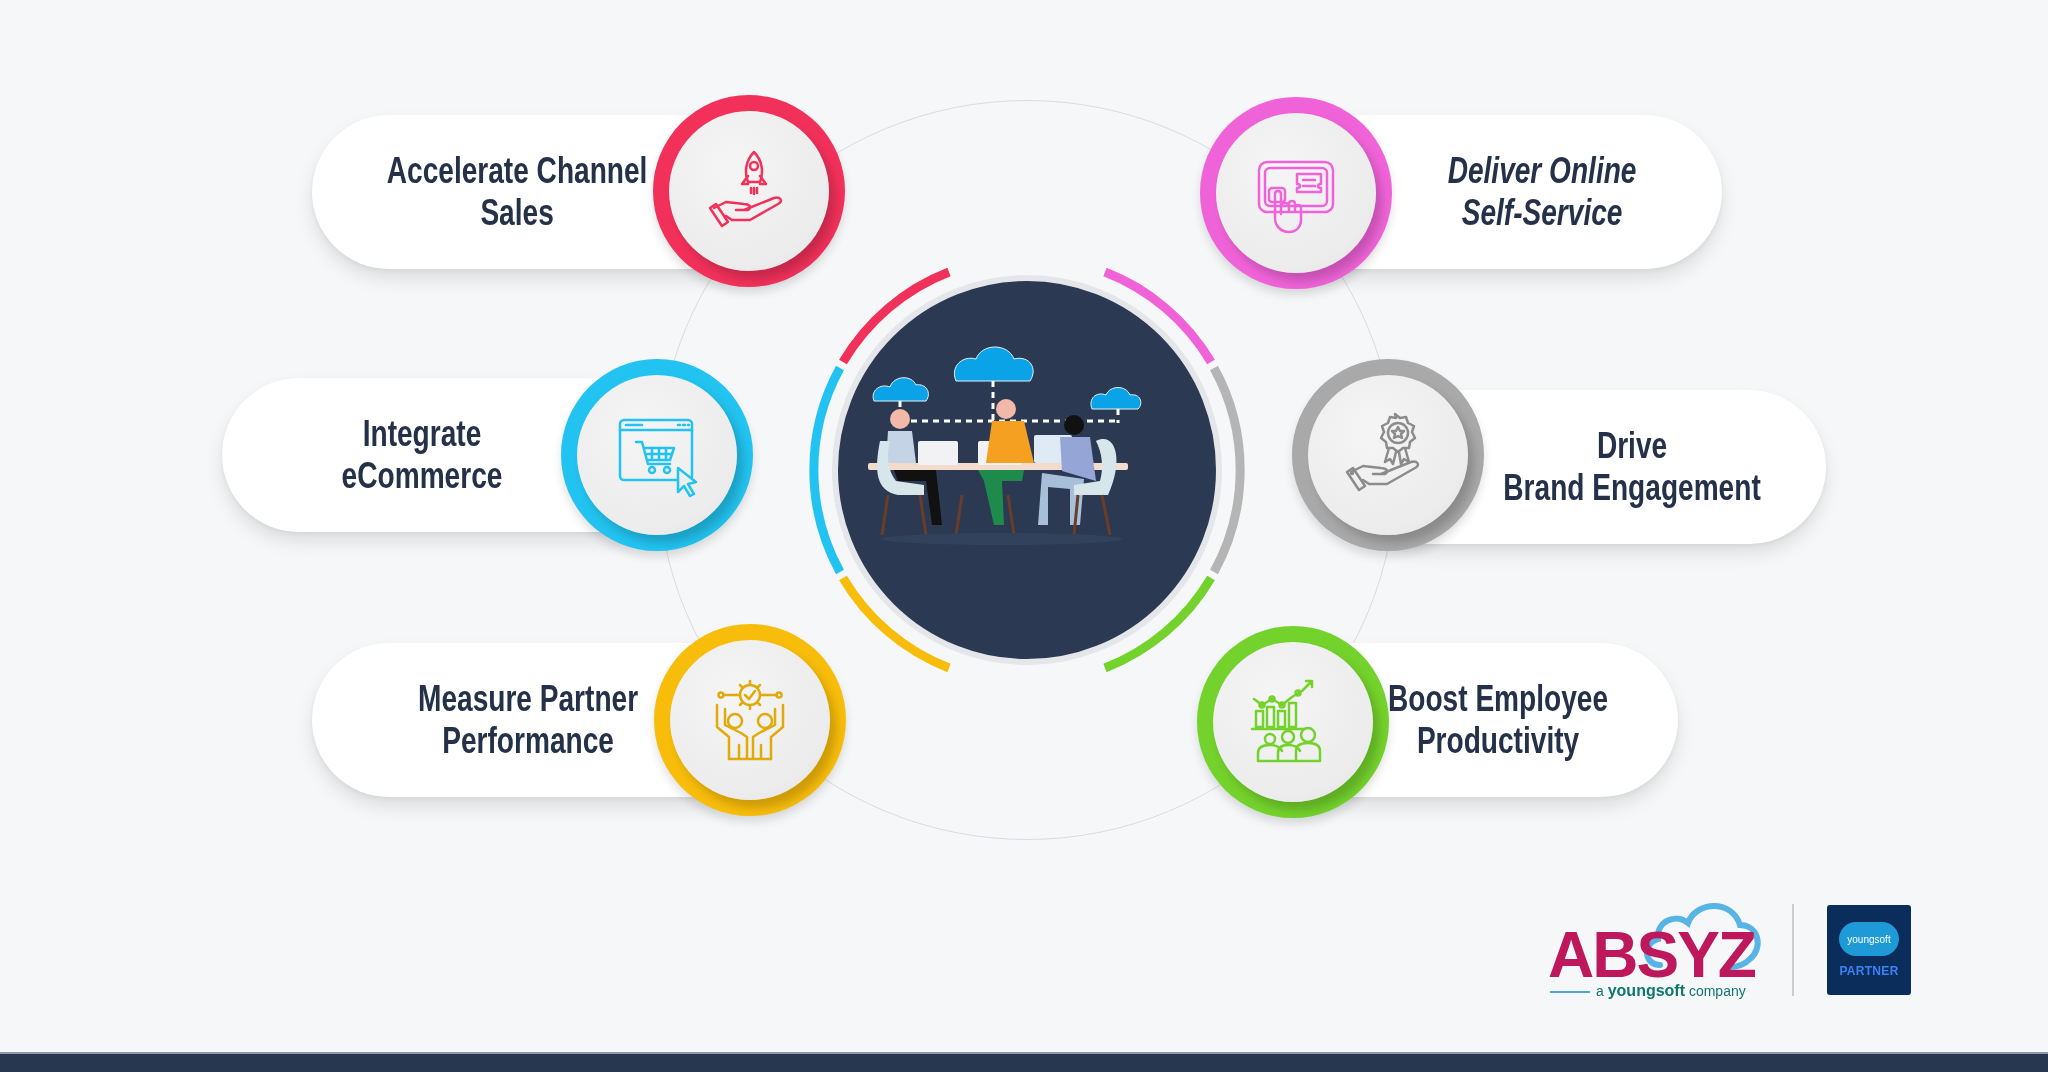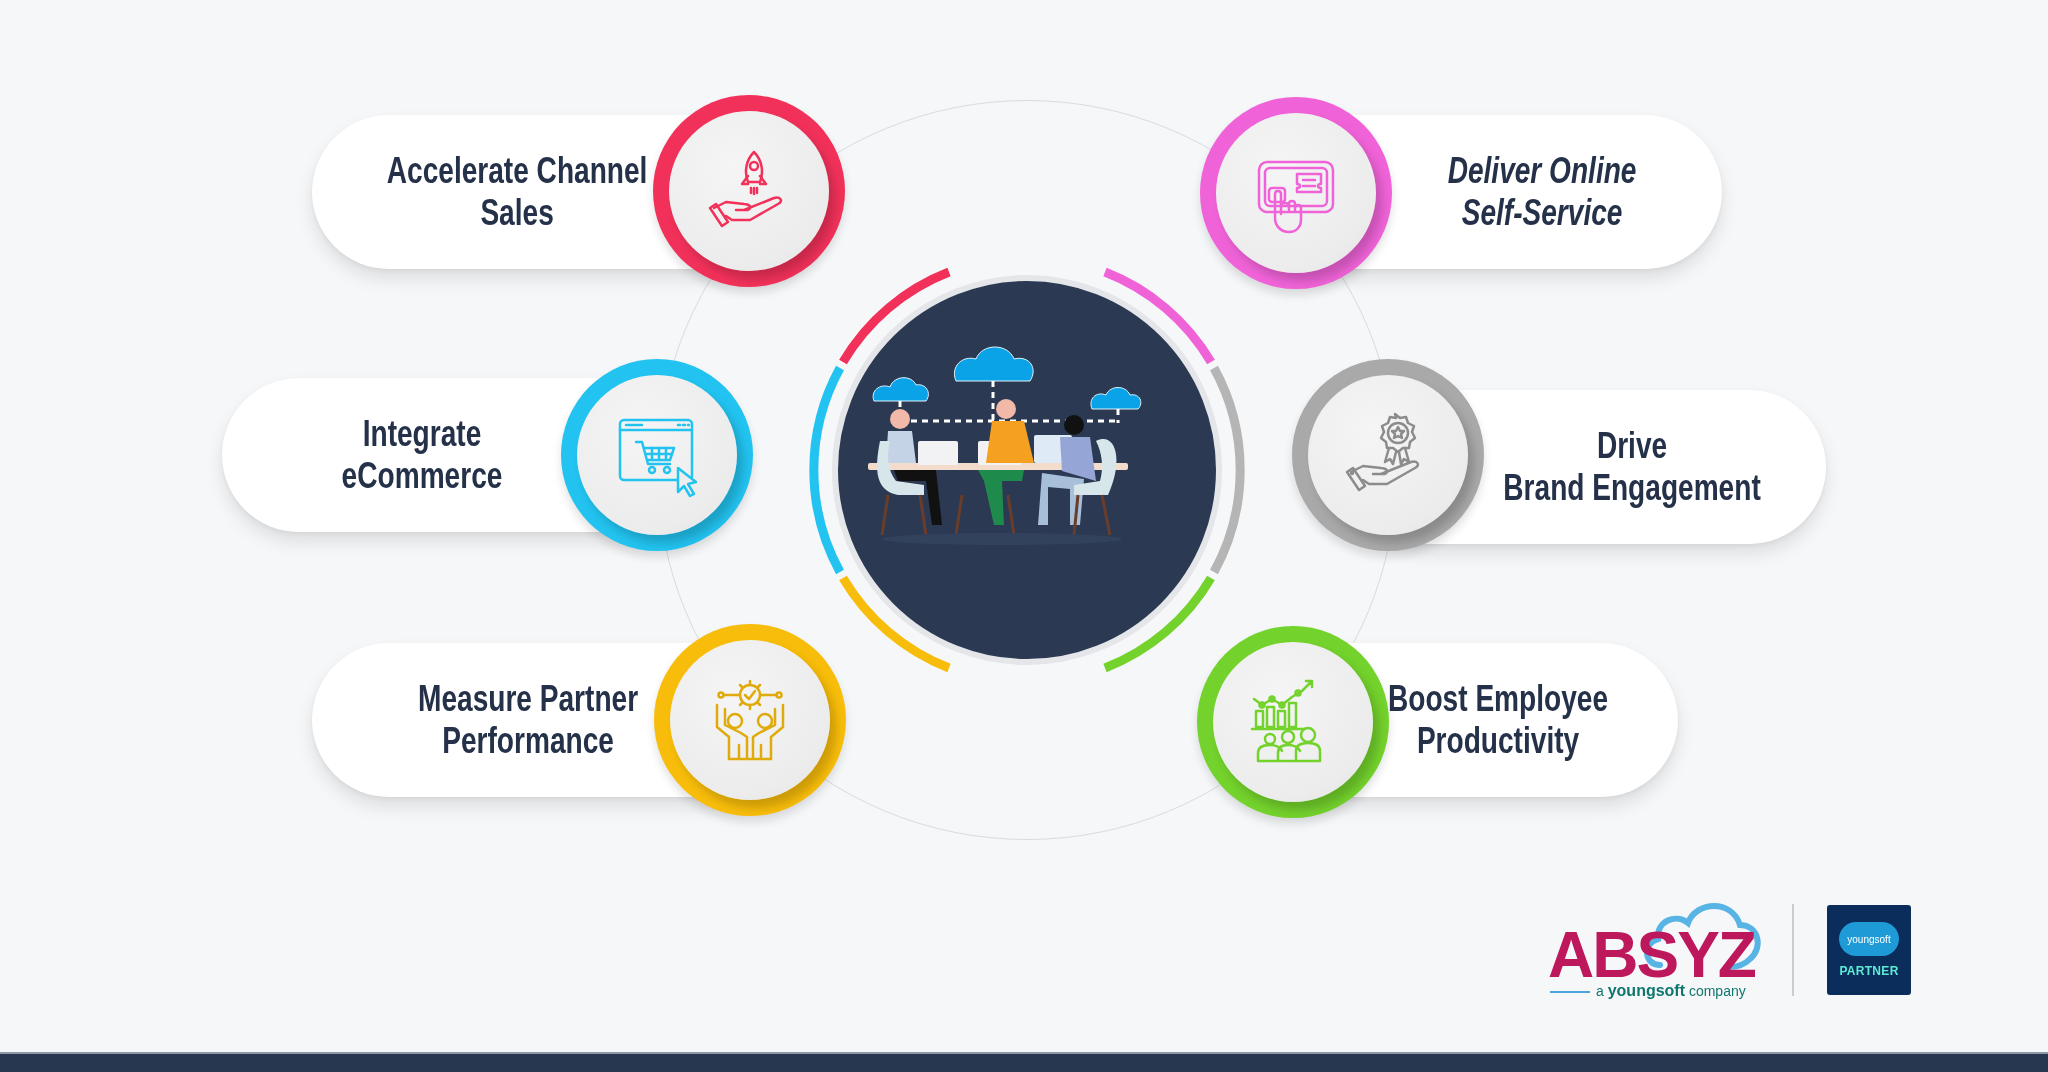--- a/index.html
+++ b/index.html
@@ -35,21 +35,21 @@
     position:absolute; left:25px; top:25px; width:390px; height:390px; border-radius:50%;
     background:#2b3a52; border:6px solid #e4e6ea; box-sizing:border-box; overflow:hidden;
   }
   .footer-bar { position:absolute; left:0; top:1052px; width:2048px; height:20px; background:#27374f; border-top:2px solid #8a98a8; }
   .divider { position:absolute; left:1792px; top:904px; width:2px; height:92px; background:#c9ccd1; }
   .sf-badge {
     position:absolute; left:1827px; top:905px; width:84px; height:90px; background:#0b2d5c; border-radius:3px;
     display:flex; flex-direction:column; align-items:center; justify-content:center;
   }
   .sf-cloud { width:60px; height:34px; background:#1e9bd7; border-radius:17px; display:flex; align-items:center; justify-content:center; color:#fff; font-size:10px; }
-  .sf-partner { color:#5eead4; font-weight:bold; font-size:12px; margin-top:8px; letter-spacing:0.3px; }
+  .sf-partner { color:#3b82f6; font-weight:bold; font-size:12px; margin-top:8px; letter-spacing:0.3px; }
   .absyz { position:absolute; left:1548px; top:925px; font-size:64px; font-weight:bold; color:#be185d; letter-spacing:-2px; line-height:60px; }
   .tagline { position:absolute; left:1550px; top:982px; font-size:14px; color:#0f766e; }
   .tagline b { font-size:16px; }
   .tag-line { display:inline-block; width:40px; height:2px; background:#4aa6dd; vertical-align:middle; margin-right:6px; }
 </style>
 </head>
 <body>
 
 <div class="ring-bg"></div>
 

